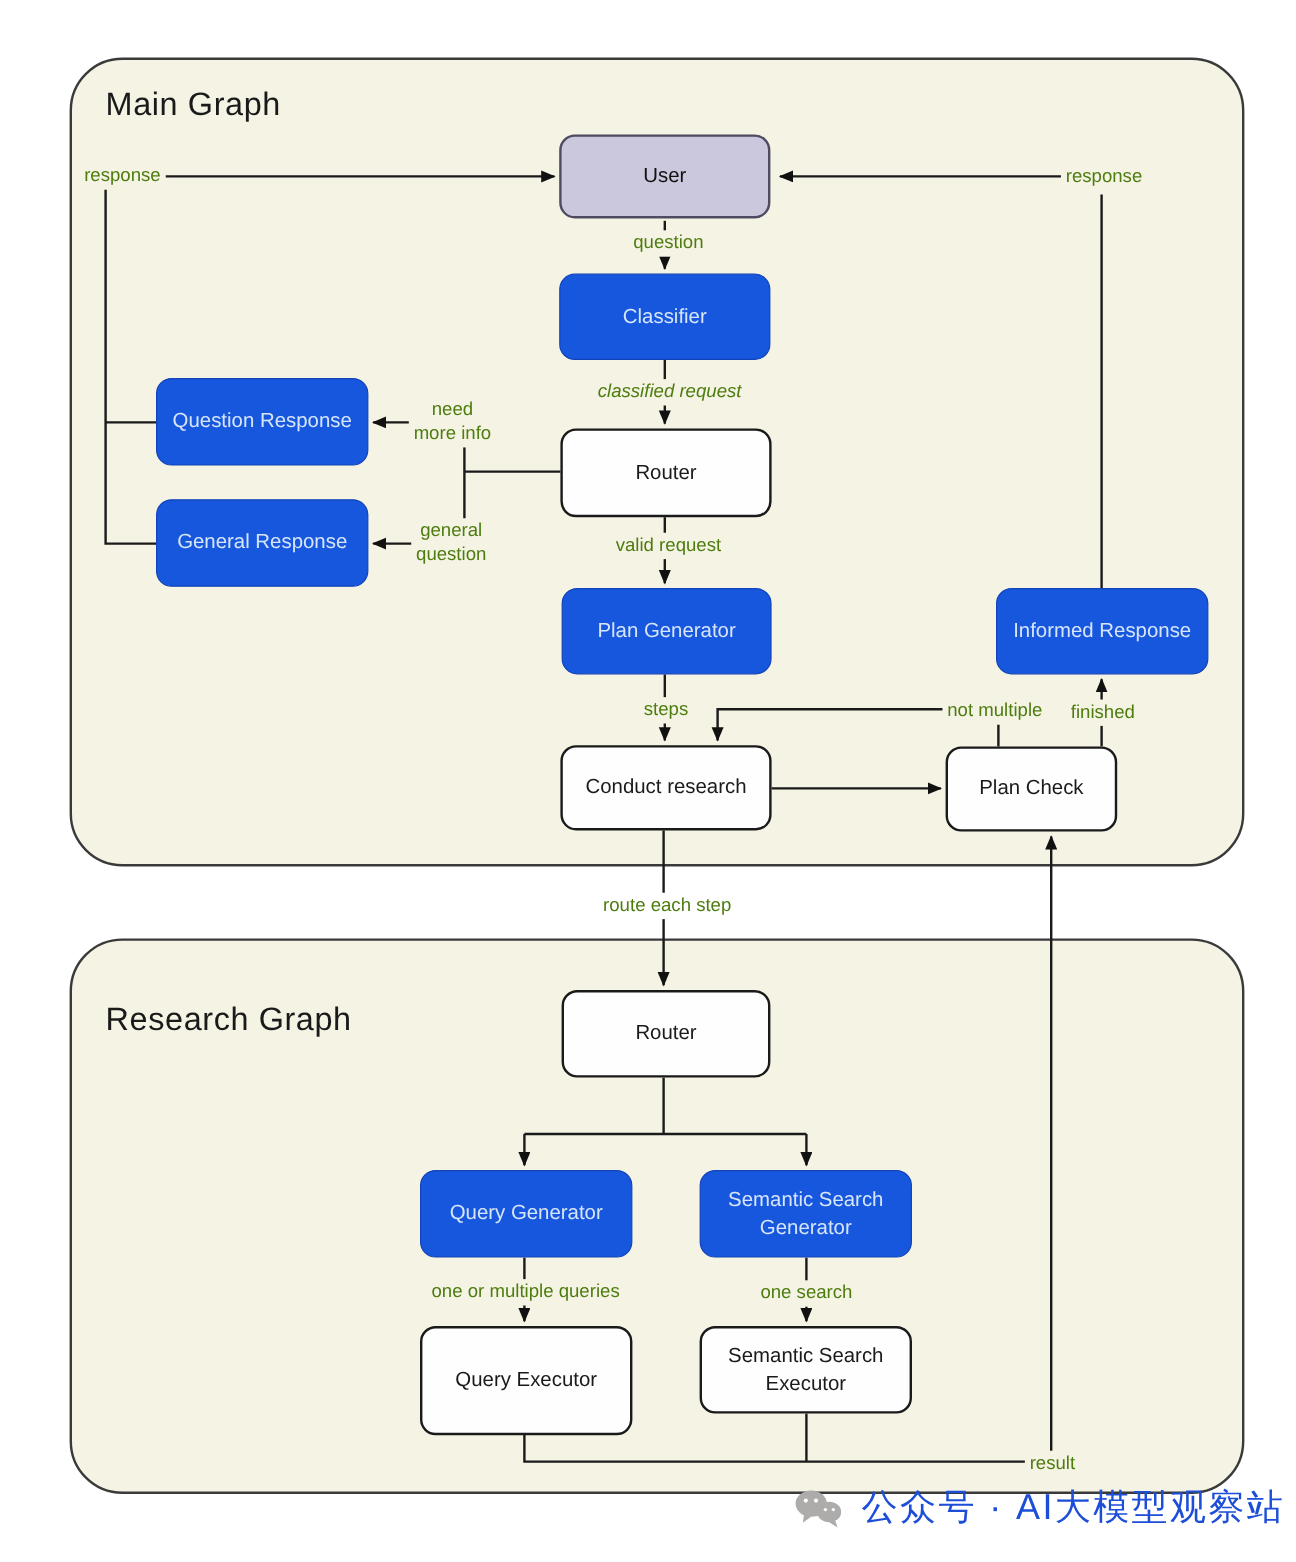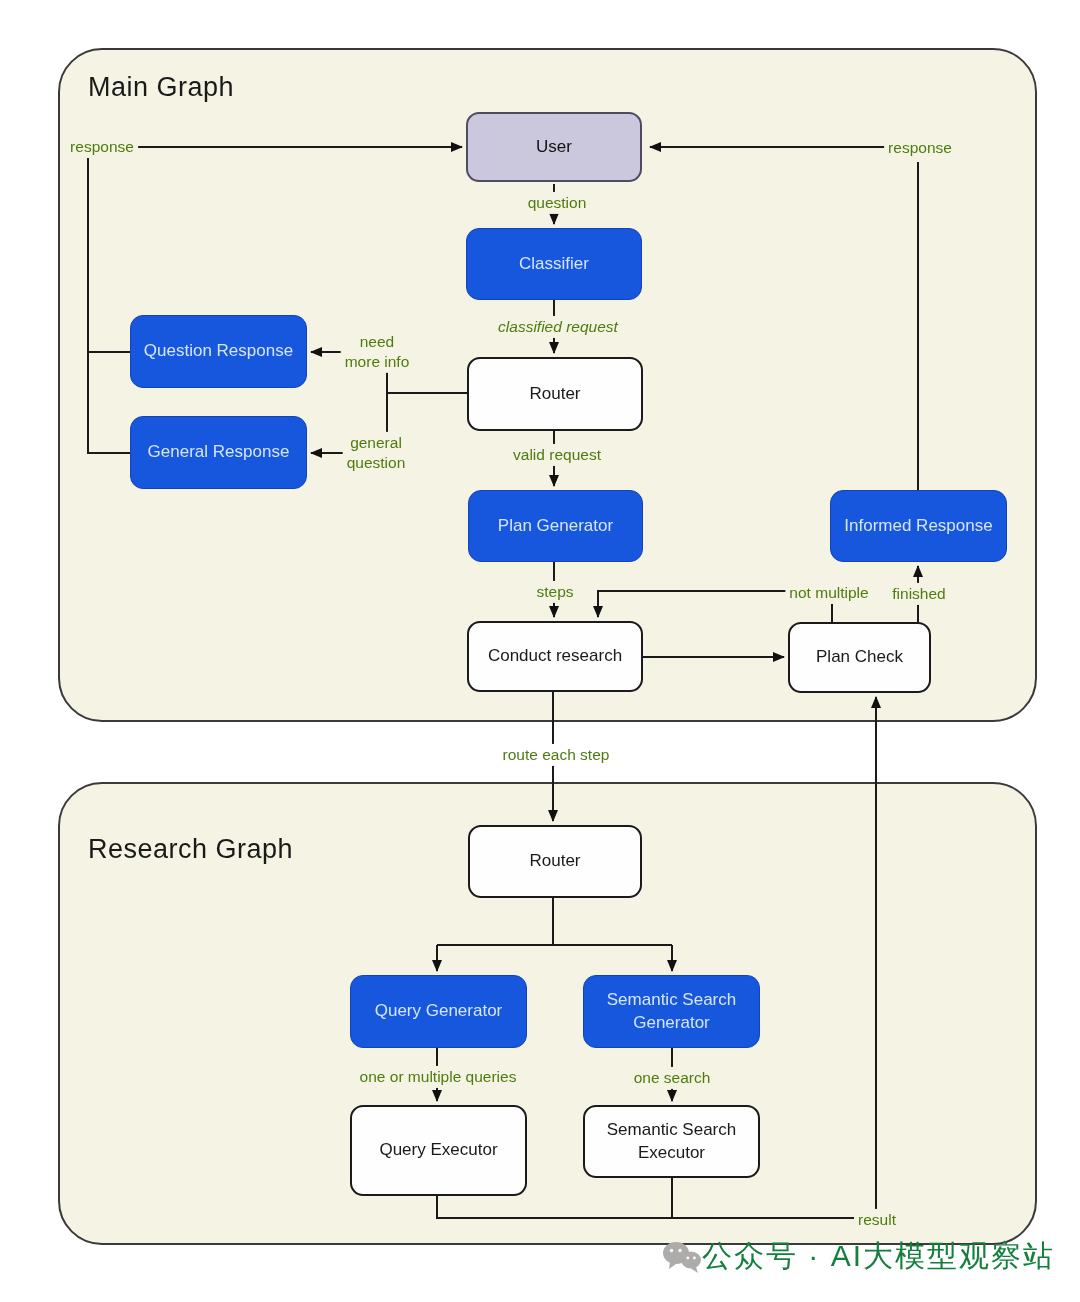--- a/index.html
+++ b/index.html
@@ -59,23 +59,23 @@
     white-space:pre-line;
     text-align:center;
     line-height:1.3;
     z-index:4;
   }
   .edge-label.on-white{background:#ffffff;}
 
   #watermark{
     position:absolute;
     left:662px;top:1236px;
-    display:flex;align-items:center;gap:0;
+    display:flex;align-items:center;gap:16px;
     z-index:6;
-    color:#15803d;
+    color:#1d4ed8;
     font-size:30px;
     letter-spacing:2px;
   }
 </style>
 </head>
 <body>
 
 <div id="canvas">
 
   <div class="container" style="left:58px;top:48px;width:979px;height:674px;"></div>

